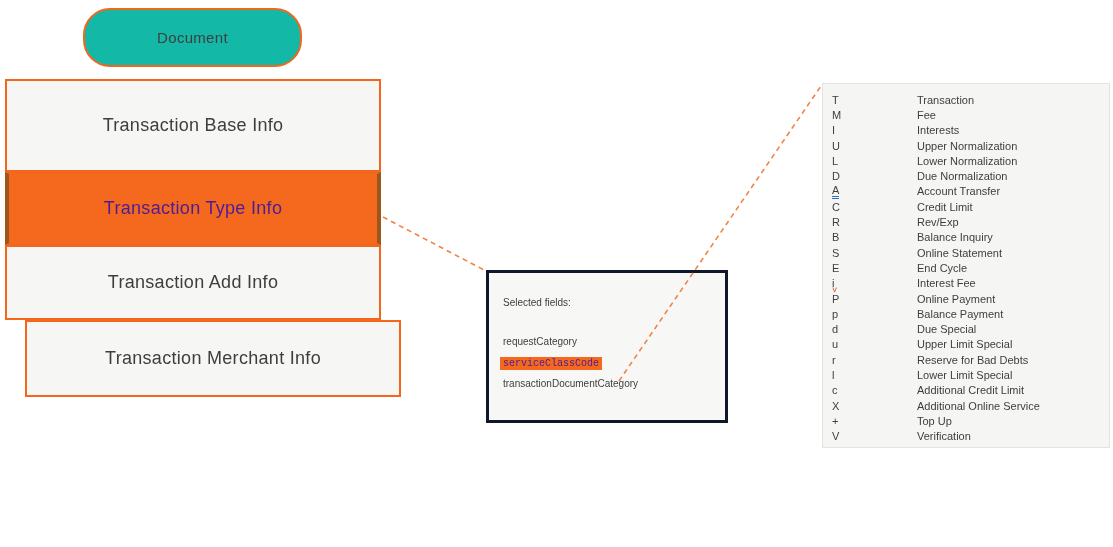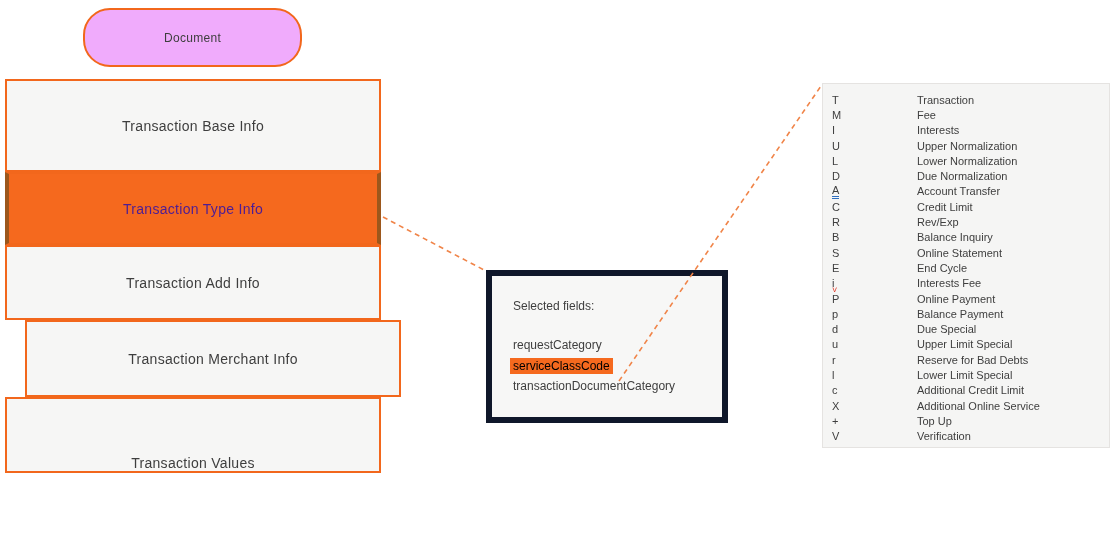--- a/index.html
+++ b/index.html
@@ -3,51 +3,51 @@
 <meta charset="utf-8">
 <style>
   html,body{margin:0;padding:0;background:#ffffff;}
   #canvas{
     position:relative;width:1113px;height:547px;background:#ffffff;
     font-family:"Liberation Sans", sans-serif;color:#3e3e3e;overflow:hidden;
   }
   
   .doc-box{
     position:absolute;left:83px;top:8px;width:219px;height:59px;box-sizing:border-box;
-    border:2.5px solid #f2671c;border-radius:27px;background:#f0abfc;
+    border:2.5px solid #f2671c;border-radius:27px;background:#14b8a6;
     display:flex;align-items:center;justify-content:center;
-    font-size:12px;letter-spacing:.3px;
+    font-size:15px;letter-spacing:.3px;
   }
   
   .stack{position:absolute;left:5px;top:79px;width:376px;}
   .section{
     box-sizing:border-box;width:100%;border:2px solid #f2671c;background:#f6f6f5;
     display:flex;align-items:center;justify-content:center;
-    font-size:14px;letter-spacing:.3px;white-space:nowrap;
+    font-size:18px;letter-spacing:.3px;white-space:nowrap;
   }
   .section:nth-child(1){height:93px;}
   .section:nth-child(2){height:73px;}
   .section:nth-child(3){height:75px;}
   .section:nth-child(4){height:77px;margin-left:20px;}
   .section:nth-child(5){height:76px;align-items:flex-end;}
   .section:nth-child(6){height:67px;}
   .section.selected{
     background:#f5691e;color:#4c1d95;
     border-top:2px solid #f2671c;border-bottom:2px solid #f2671c;
     border-left:4px solid #9c571c;border-right:4px solid #9c571c;
   }
   
   .mid-box{
     position:absolute;left:486px;top:270px;width:242px;height:153px;box-sizing:border-box;
-    border:6px solid #0f172a;background:#f7f7f6;padding:20px 0 0 21px;
-    font-size:12px;
+    border:3px solid #0f172a;background:#f7f7f6;padding:20px 0 0 14px;
+    font-size:10px;
   }
   .mid-title{line-height:20px;margin-bottom:19px;}
   .field-line{line-height:20.5px;white-space:nowrap;}
-  .field-line .hl{background:#f5691e;color:#000000;padding:1px 3px;margin-left:-3px;}
+  .field-line .hl{background:#f5691e;color:#4c1d95;padding:1px 3px;margin-left:-3px;font-family:Liberation Mono, monospace;}
   
   .codes-panel{
     position:absolute;left:822px;top:83px;width:288px;height:365px;box-sizing:border-box;
     background:#f5f5f4;border:1px solid #e5e3e1;padding:8px 0 0 9px;
     font-size:11px;
   }
   .code-row{display:flex;align-items:center;height:15.3px;}
   .code-cell{width:85px;}
   .code-text{display:inline-block;line-height:11px;}
   .desc-cell{flex:1;white-space:nowrap;}
@@ -74,23 +74,20 @@
   </div>
       <div class="section selected">
     <span class="section-label">Transaction Type Info</span>
   </div>
       <div class="section">
     <span class="section-label">Transaction Add Info</span>
   </div>
       <div class="section">
     <span class="section-label">Transaction Merchant Info</span>
   </div>
-      <div class="section">
-    <span class="section-label">Transaction Values</span>
-  </div>
     </div>
 
   <div class="mid-box">
     <div class="mid-title">Selected fields:</div>
     <div id="fields-list">
         <div class="field-line">
     <span class="field-text">requestCategory</span>
   </div>
         <div class="field-line">
     <span class="field-text hl">serviceClassCode</span>
@@ -145,21 +142,21 @@
       <div class="code-row">
     <span class="code-cell"><span class="code-text">S</span></span>
     <span class="desc-cell">Online Statement</span>
   </div>
       <div class="code-row">
     <span class="code-cell"><span class="code-text">E</span></span>
     <span class="desc-cell">End Cycle</span>
   </div>
       <div class="code-row">
     <span class="code-cell"><span class="code-text marker-spelling-caret">i</span></span>
-    <span class="desc-cell">Interests Fee</span>
+    <span class="desc-cell">Interest Fee</span>
   </div>
       <div class="code-row">
     <span class="code-cell"><span class="code-text">P</span></span>
     <span class="desc-cell">Online Payment</span>
   </div>
       <div class="code-row">
     <span class="code-cell"><span class="code-text">p</span></span>
     <span class="desc-cell">Balance Payment</span>
   </div>
       <div class="code-row">

